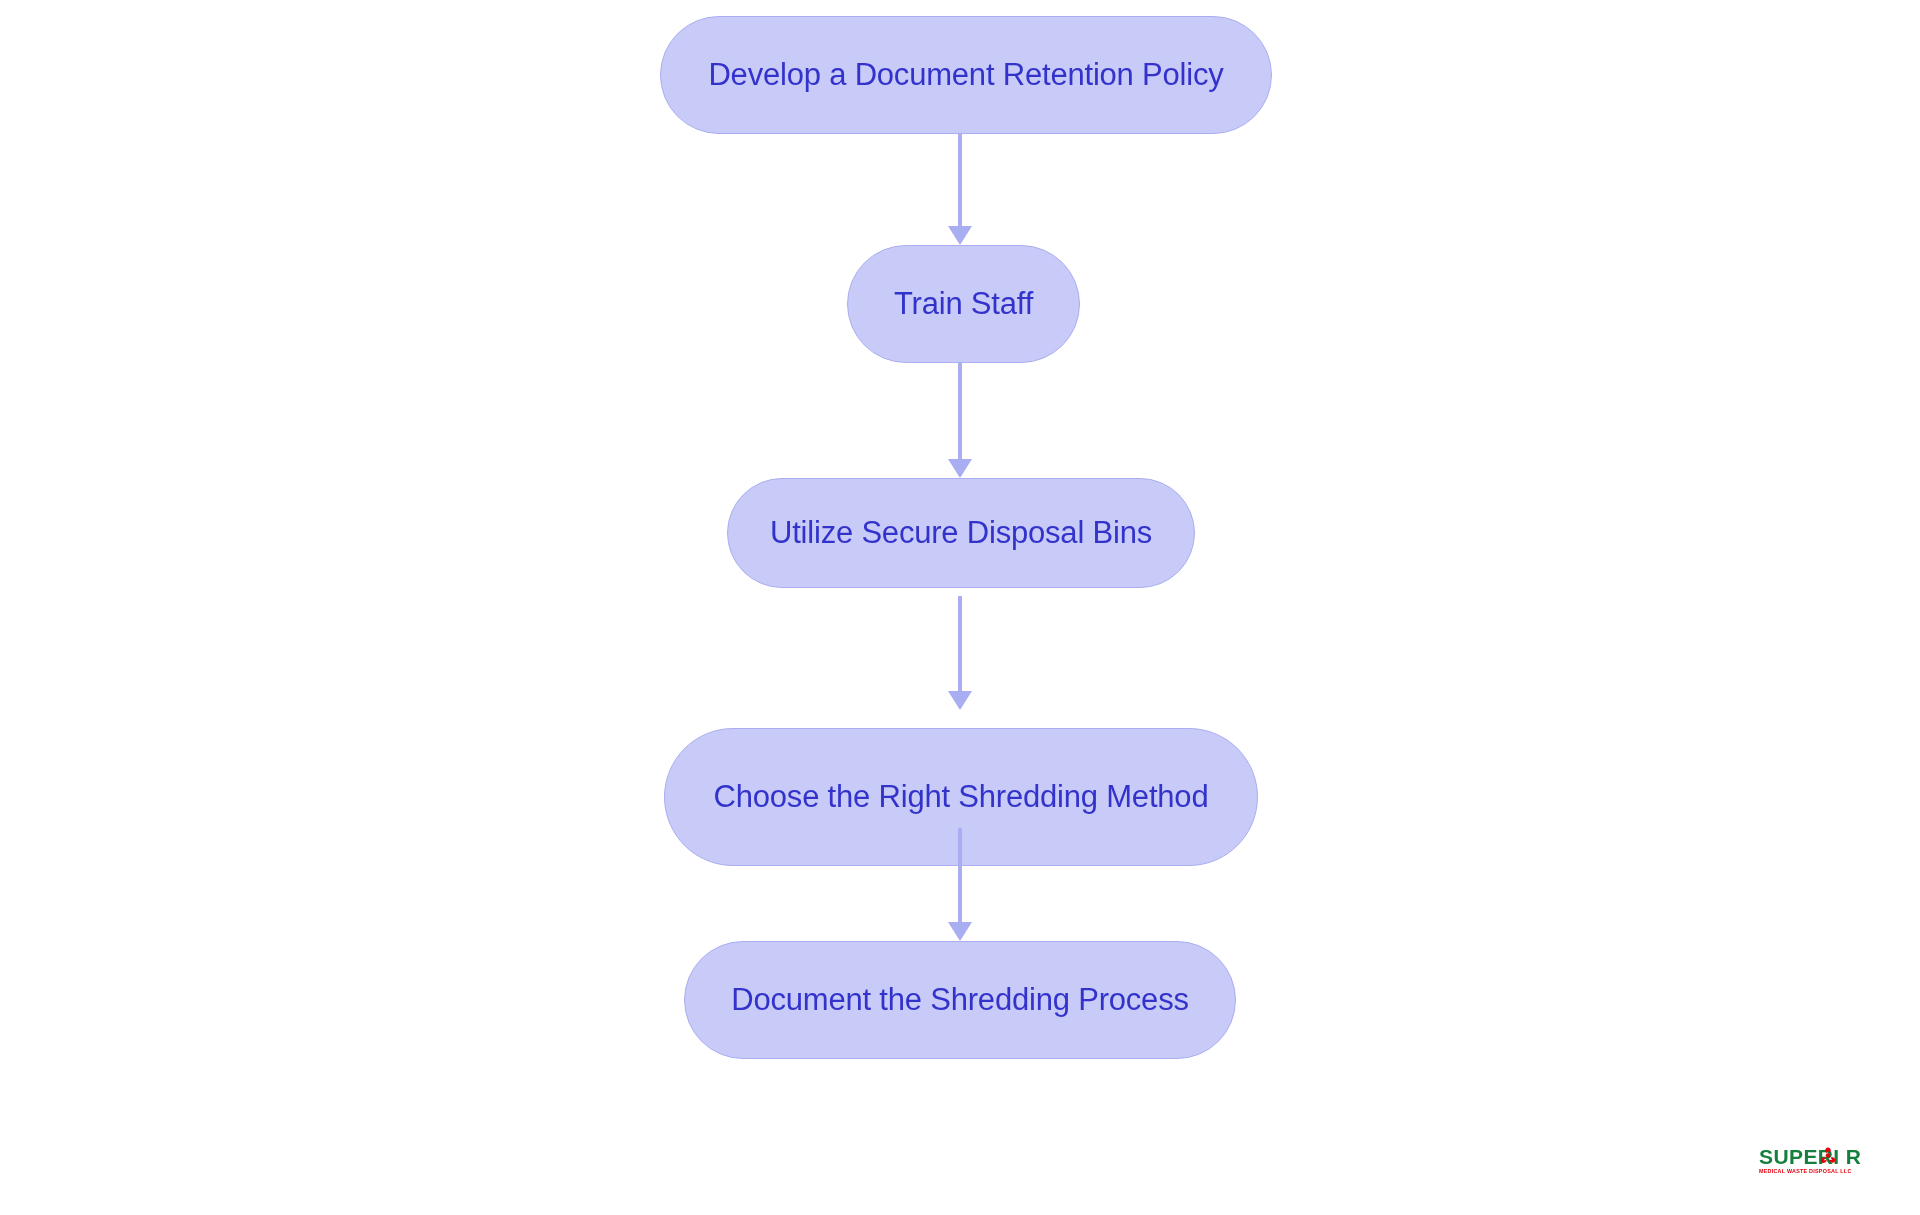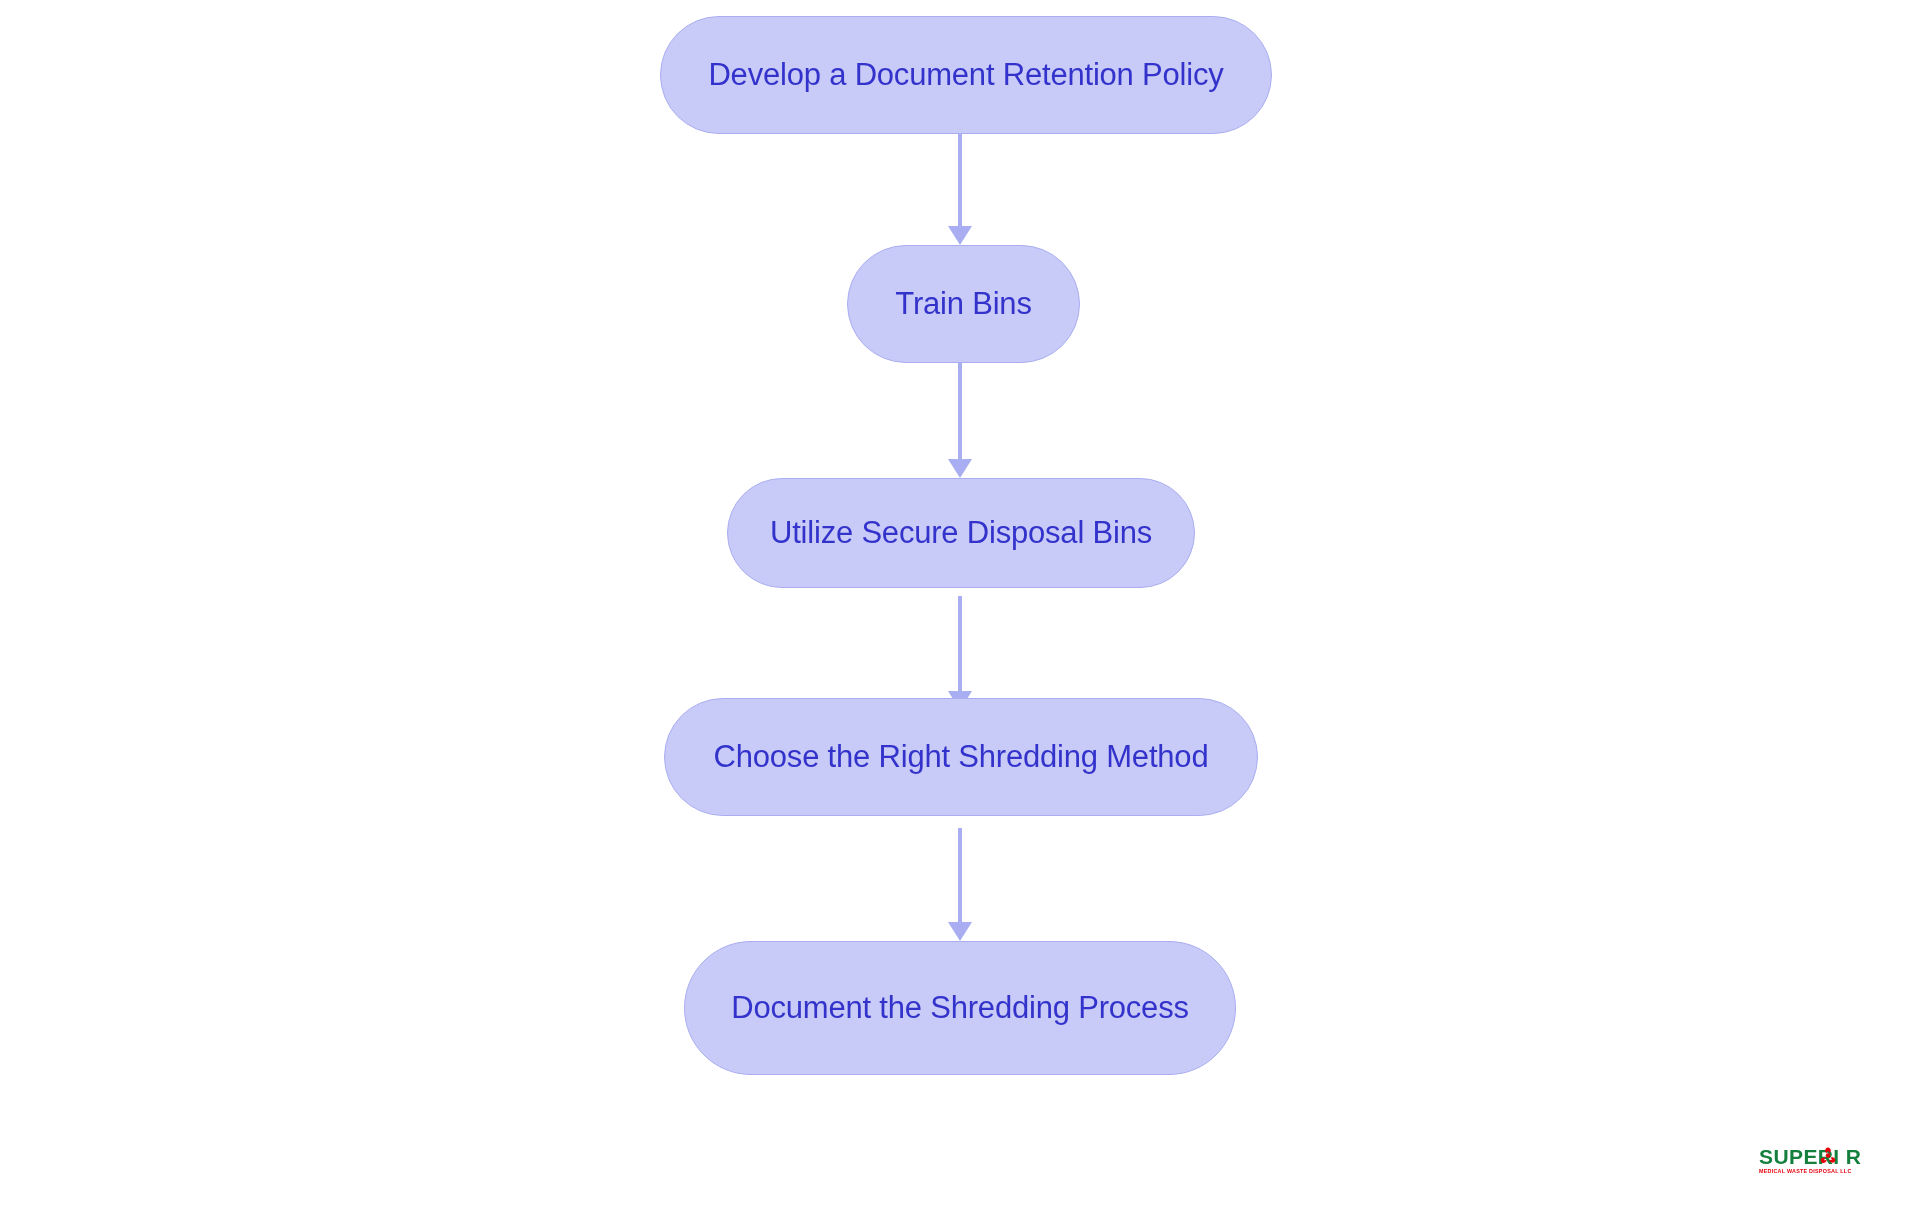--- a/index.html
+++ b/index.html
@@ -110,47 +110,47 @@
   <div class="node" id="node-1" style="left:660px; top:16px; width:612px; height:118px;">
     <span class="node-label">Develop a Document Retention Policy</span>
   </div>
 
   <div class="edge" id="edge-1" style="left:958.2px; top:134px; width:3.5px; height:111px;">
     <div class="edge-line" style="height:94px;"></div>
     <div class="edge-head" style="left:-10.2px; top:92px;"></div>
   </div>
 
   <div class="node" id="node-2" style="left:847px; top:245px; width:233px; height:118px;">
-    <span class="node-label">Train Bins</span>
+    <span class="node-label">Train Staff</span>
   </div>
 
   <div class="edge" id="edge-2" style="left:958.2px; top:363px; width:3.5px; height:115px;">
     <div class="edge-line" style="height:98px;"></div>
     <div class="edge-head" style="left:-10.2px; top:96px;"></div>
   </div>
 
   <div class="node" id="node-3" style="left:727px; top:478px; width:468px; height:110px;">
     <span class="node-label">Utilize Secure Disposal Bins</span>
   </div>
 
   <div class="edge" id="edge-3" style="left:958.2px; top:596px; width:3.5px; height:114px;">
     <div class="edge-line" style="height:97px;"></div>
     <div class="edge-head" style="left:-10.2px; top:95px;"></div>
   </div>
 
-  <div class="node" id="node-4" style="left:664px; top:698px; width:594px; height:118px;">
+  <div class="node" id="node-4" style="left:664px; top:728px; width:594px; height:138px;">
     <span class="node-label">Choose the Right Shredding Method</span>
   </div>
 
   <div class="edge" id="edge-4" style="left:958.2px; top:828px; width:3.5px; height:113px;">
     <div class="edge-line" style="height:96px;"></div>
     <div class="edge-head" style="left:-10.2px; top:94px;"></div>
   </div>
 
-  <div class="node" id="node-5" style="left:684px; top:941px; width:552px; height:134px;">
+  <div class="node" id="node-5" style="left:684px; top:941px; width:552px; height:118px;">
     <span class="node-label">Document the Shredding Process</span>
   </div>
 
   <div id="logo">
     <div id="logo-word">
       <span>SUPERI R</span>
       <svg class="biohazard" viewBox="0 0 64 64">
         <g fill="#e8000d">
           <circle cx="32" cy="30" r="8"></circle>
           <path d="M32 2c-6 0-10 5-10 10 0 4 2 7 5 9l5-8 5 8c3-2 5-5 5-9C42 7 38 2 32 2z"></path>

